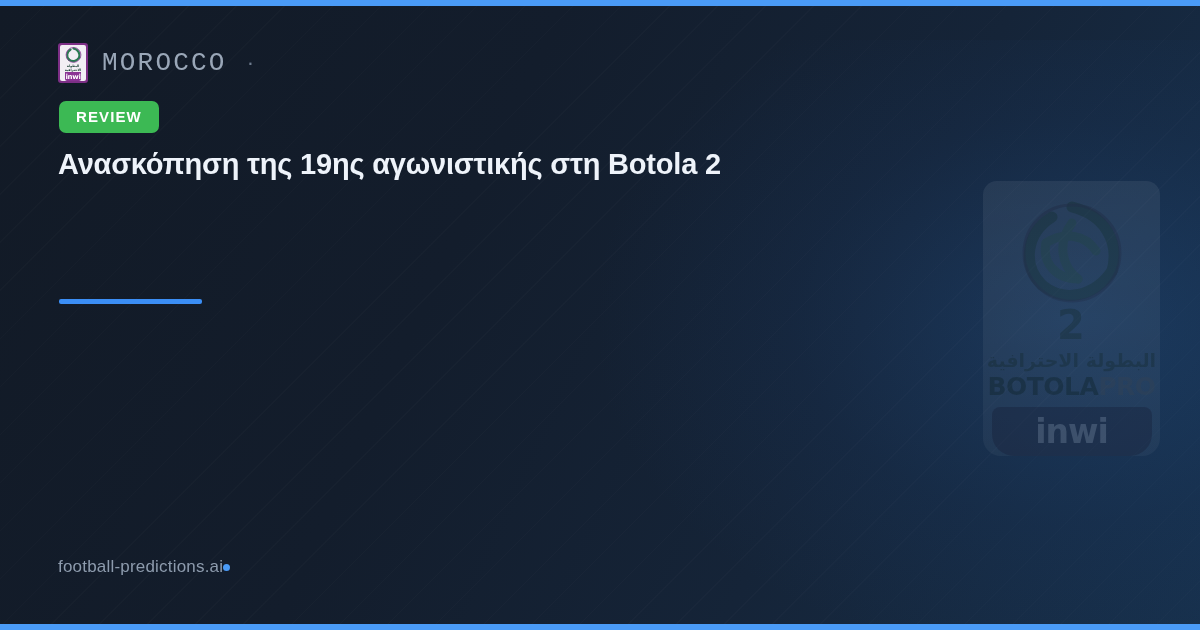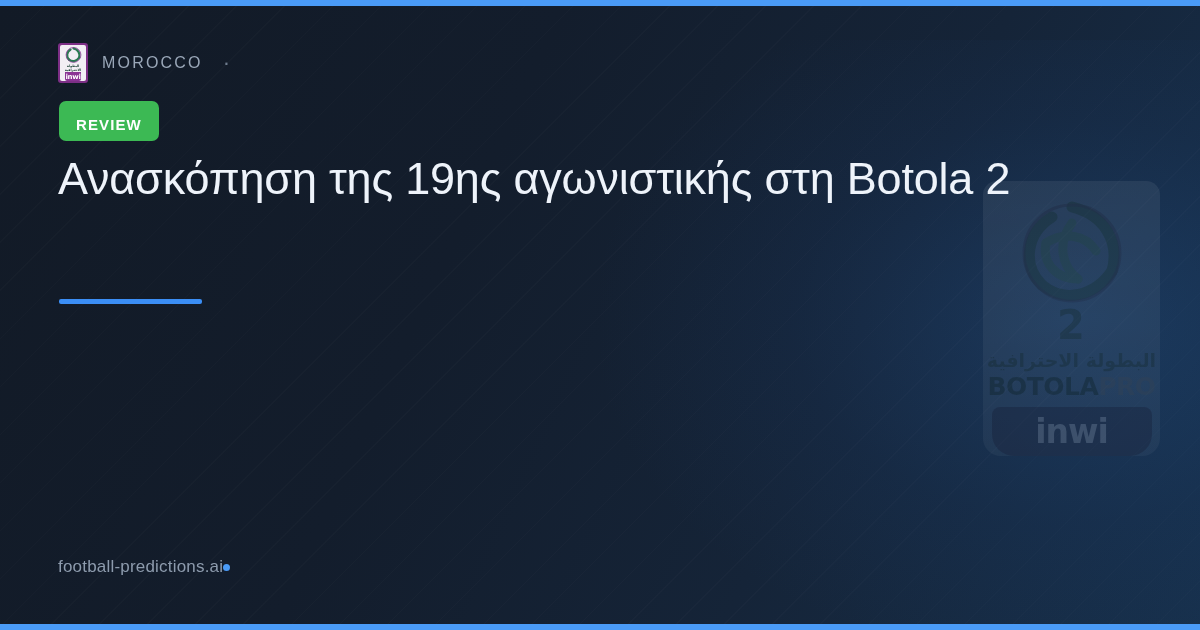--- a/index.html
+++ b/index.html
@@ -134,52 +134,52 @@
     height:11px; background:#8a3494;
     display:flex; align-items:center; justify-content:center;
     border-radius:0 0 2px 2px;
   }
   #league-logo-small .mini-band span {
     font-size:7px; font-weight:700; color:#ffffff; letter-spacing:-0.3px;
     font-family:"DejaVu Sans", sans-serif;
   }
 
   .breadcrumb-text {
-    font-size:16px;
+    font-size:26px;
     letter-spacing:2.2px;
     color:#9aa7b8;
     font-weight:400;
     white-space:nowrap;
+    font-family:Liberation Mono, monospace;
   }
   .breadcrumb-sep {
     font-size:22px; color:#6e7c8e; padding:0 6px;
   }
 
   
   #review-badge {
     position:absolute; left:59px; top:101px;
     background:#3cb954;
     color:#ffffff;
     font-size:15px; font-weight:700;
     letter-spacing:1.1px;
-    padding:16px 17px 9px;
+    padding:8px 17px 9px;
     border-radius:7px;
     line-height:1;
   }
 
   
   #page-title {
     position:absolute; left:58px; top:148px;
     width:990px;
-    font-size:45px;
-    font-weight:400;
+    font-size:29px;
+    font-weight:700;
     line-height:1.12;
     color:#eef3fa;
     letter-spacing:-0.2px;
-    margin-top:6px;
   }
 
   #accent-rule {
     position:absolute; left:59px; top:299px;
     width:143px; height:5px;
     background:#3b8ef5;
     border-radius:2px;
   }
 
   

